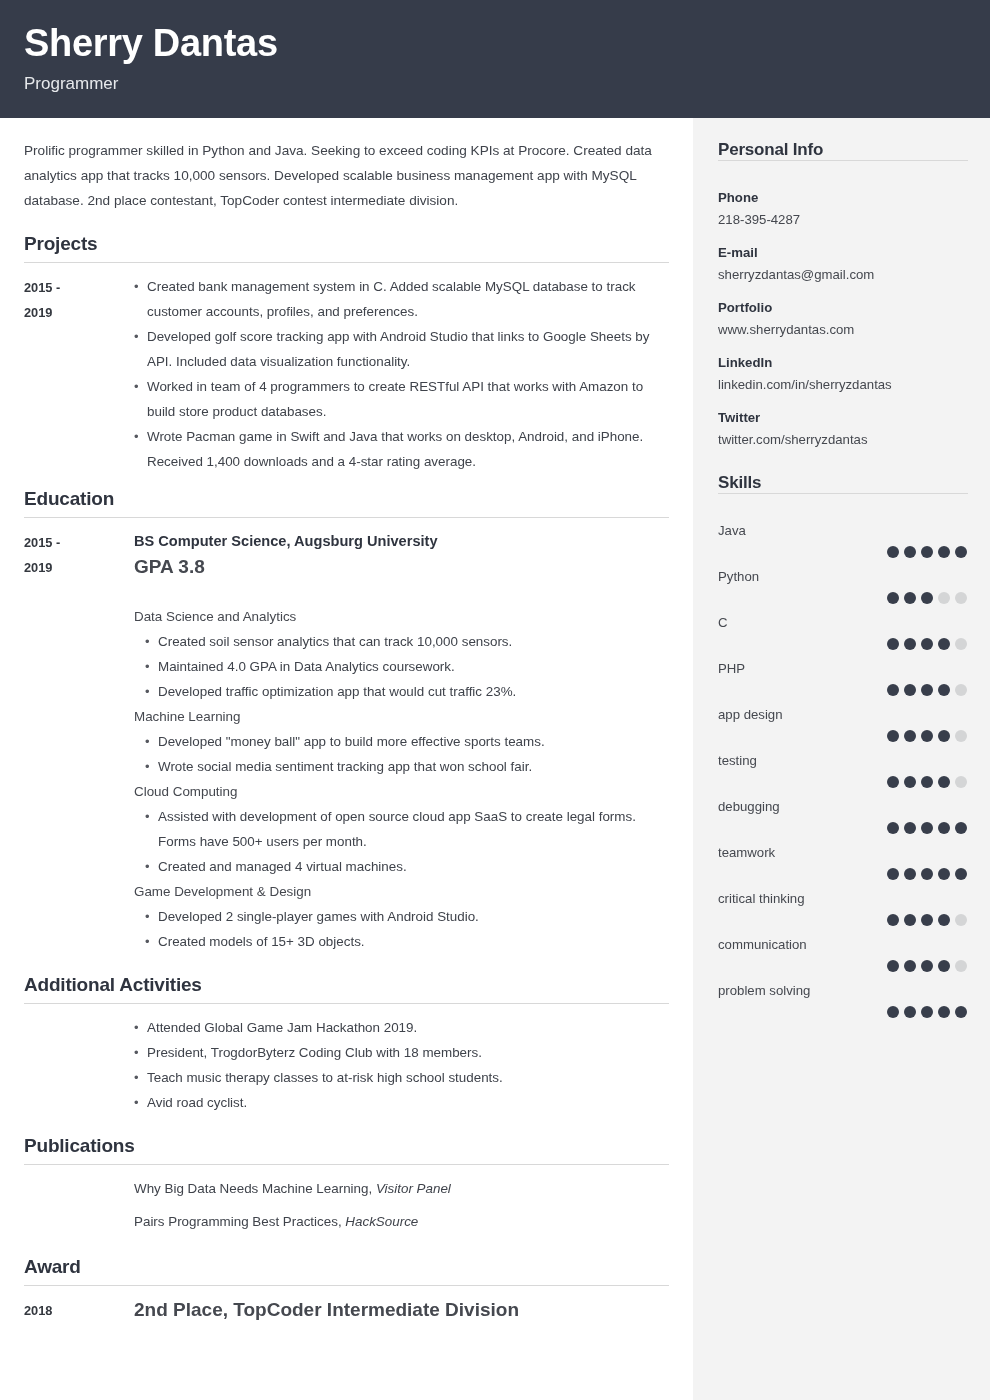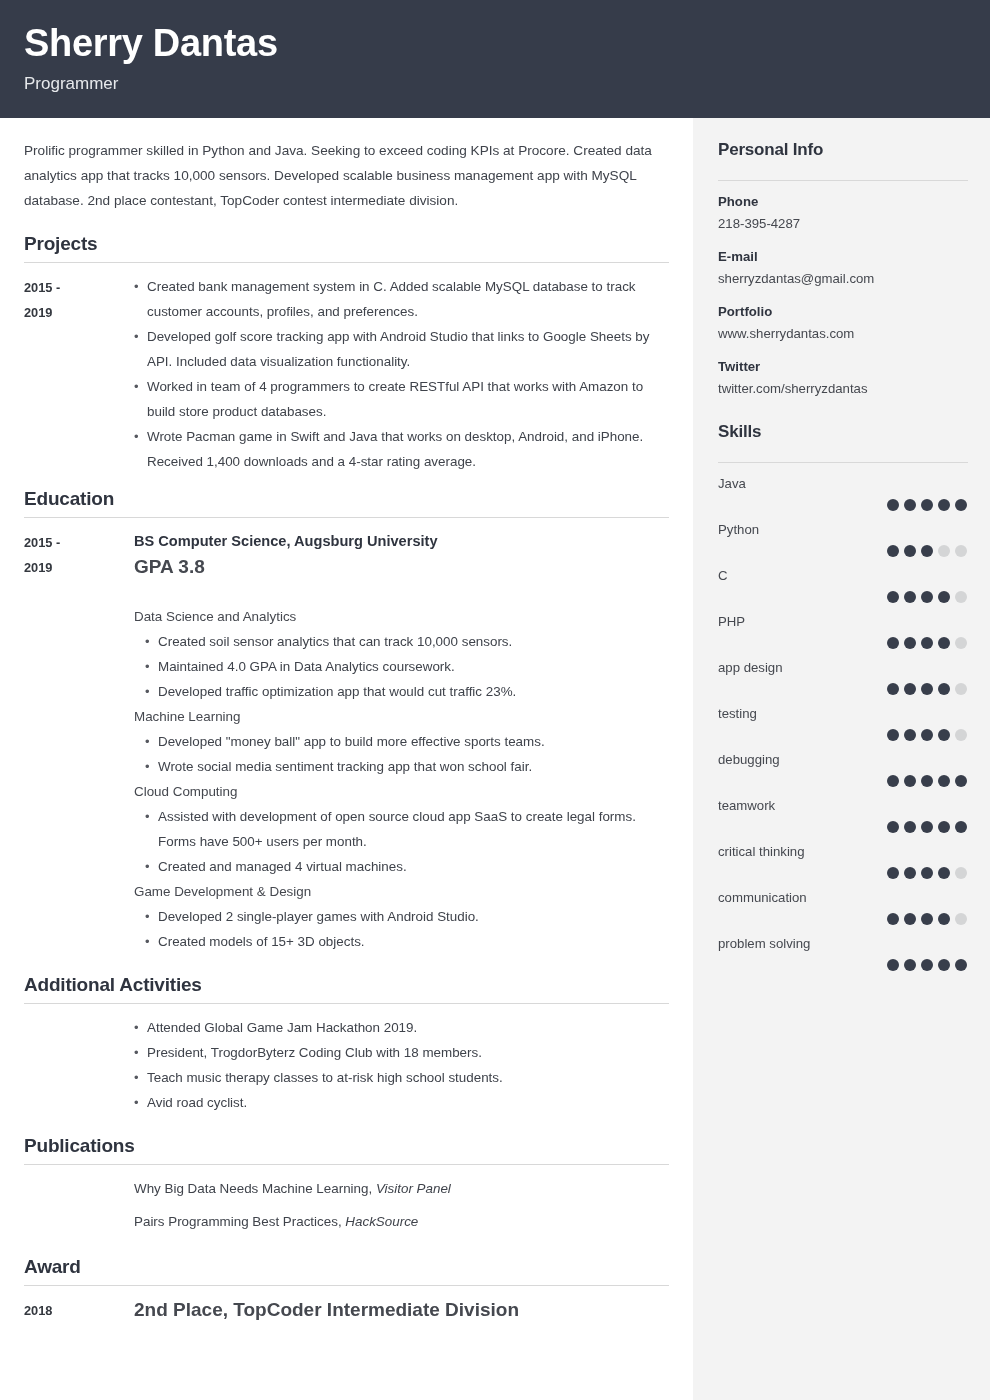--- a/index.html
+++ b/index.html
@@ -64,22 +64,22 @@
     font-size: 19px;
     font-weight: bold;
     color: #2f343f;
     letter-spacing: -0.2px;
     padding-bottom: 7px;
     margin: 0 0 11px 0;
     border-bottom: 1px solid #d8d8d8;
   }
   .sec-head.side {
     font-size: 17px;
-    padding-bottom: 20px;
-    margin-bottom: 10px;
+    padding-bottom: 0;
+    margin-bottom: 26px;
   }
 
   
   .entry { display: flex; margin-bottom: 6px; justify-content: flex-end; }
   .entry-date {
     width: 110px;
     flex: 0 0 110px;
     font-size: 12.8px;
     font-weight: bold;
     color: #34383f;
@@ -286,20 +286,24 @@
           </div>
           <div class="info-block">
             <div class="info-label">E-mail</div>
             <div class="info-value">sherryzdantas@gmail.com</div>
           </div>
           <div class="info-block">
             <div class="info-label">Portfolio</div>
             <div class="info-value">www.sherrydantas.com</div>
           </div>
           <div class="info-block">
+            <div class="info-label">LinkedIn</div>
+            <div class="info-value">linkedin.com/in/sherryzdantas</div>
+          </div>
+          <div class="info-block">
             <div class="info-label">Twitter</div>
             <div class="info-value">twitter.com/sherryzdantas</div>
           </div>
         </div>
 
       <div class="skills-head-wrap">
         <div class="sec-head side">Skills</div>
       </div>
       <div id="skills-list">
           <div class="skill">

